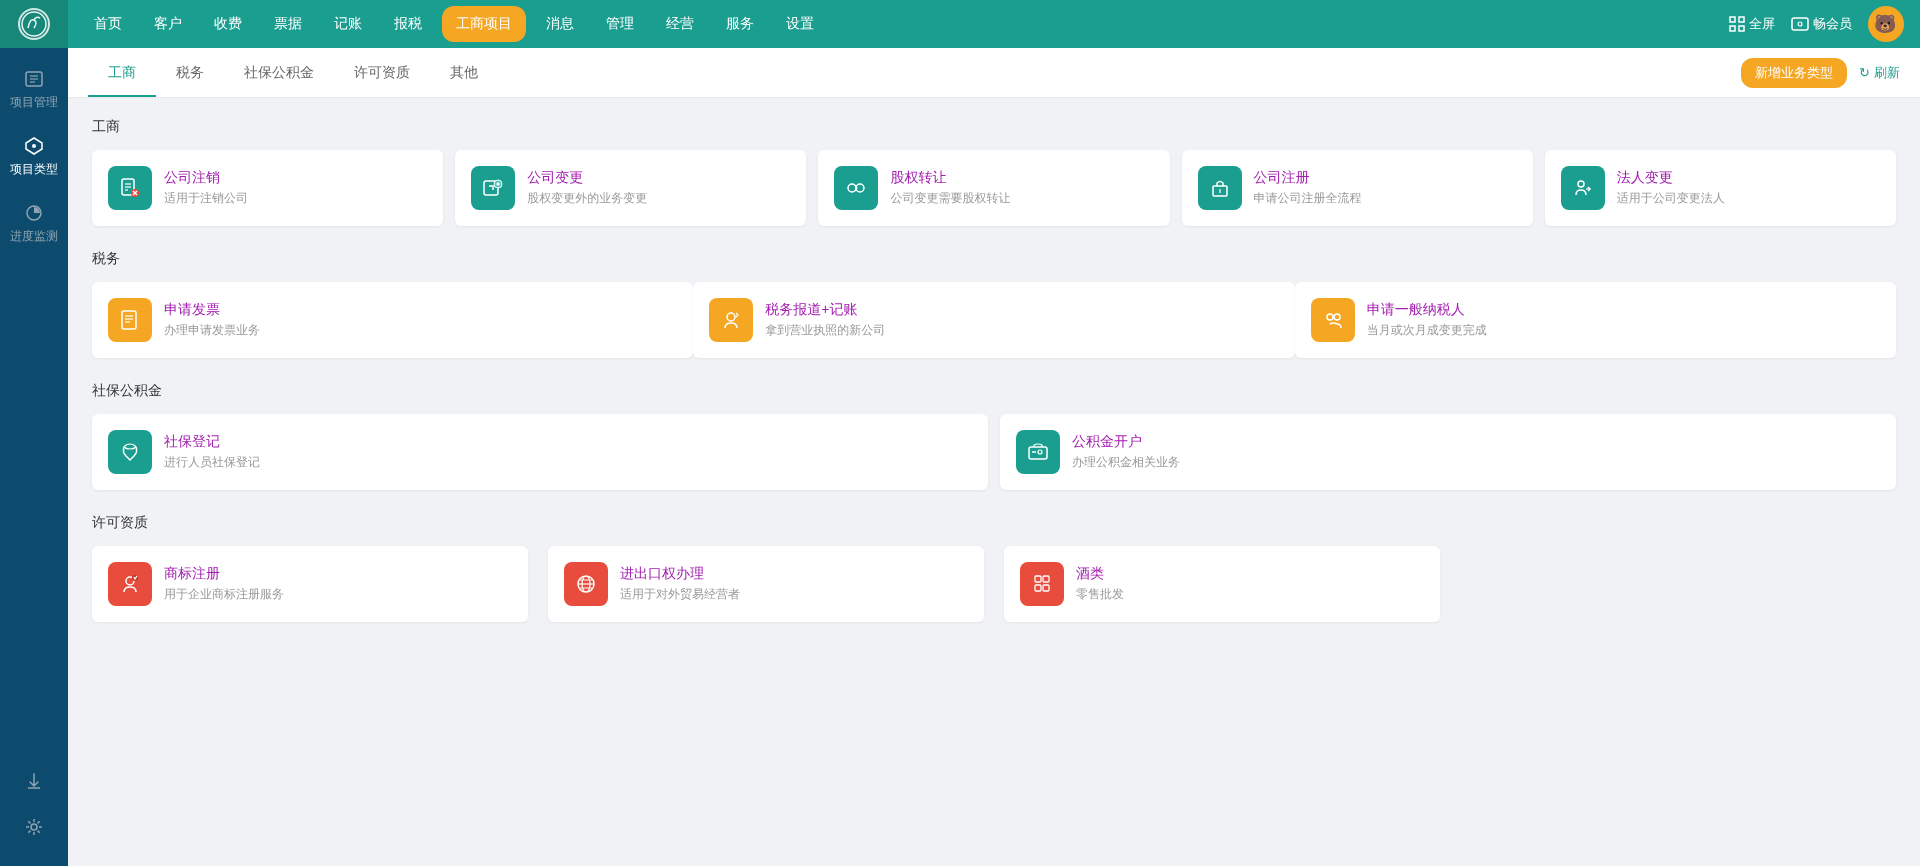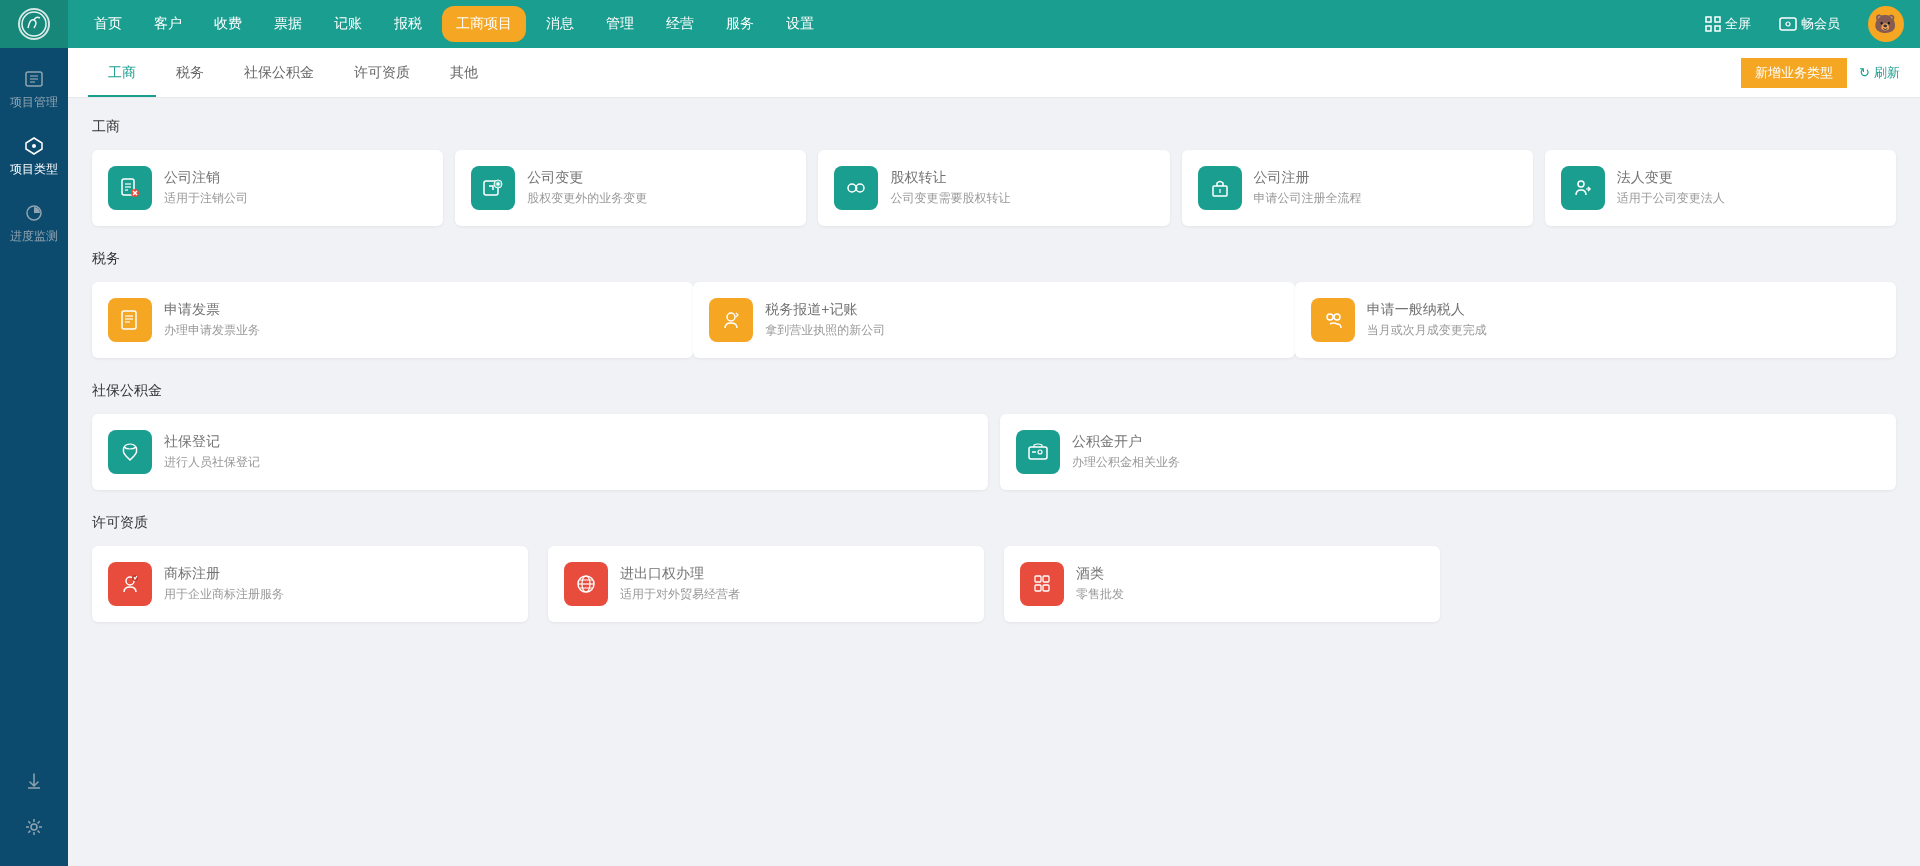--- a/index.html
+++ b/index.html
@@ -54,21 +54,21 @@
       background: #f5a623;
       border-radius: 12px;
       margin: 0 4px;
       height: 36px;
       padding: 0 14px;
     }
     .nav-right {
       display: flex;
       align-items: center;
       padding-right: 16px;
-      gap: 28px;
+      gap: 16px;
       color: white;
       font-size: 13px;
     }
     .nav-right-item {
       display: flex;
       align-items: center;
       gap: 4px;
       cursor: pointer;
       color: white;
     }
@@ -175,21 +175,21 @@
     .tab-actions {
       display: flex;
       align-items: center;
       gap: 12px;
     }
     .btn-add-type {
       background: #f5a623;
       color: white;
       border: none;
       padding: 6px 14px;
-      border-radius: 0;
+      border-radius: 12px;
       cursor: pointer;
       font-size: 13px;
     }
     .btn-refresh {
       color: #1a9e8f;
       cursor: pointer;
       font-size: 13px;
       display: flex;
       align-items: center;
       gap: 4px;
@@ -251,21 +251,21 @@
       width: 44px;
       height: 44px;
       border-radius: 8px;
       display: flex;
       align-items: center;
       justify-content: center;
       flex-shrink: 0;
       font-size: 20px;
     }
     .card-text { display: flex; flex-direction: column; gap: 3px; }
-    .card-title { font-size: 14px; color: #737373; font-weight: 500; }
+    .card-title { font-size: 14px; color: #a21caf; font-weight: 500; }
     .card-desc { font-size: 12px; color: #999; }
 
     
     .scroll-content::-webkit-scrollbar { width: 8px; }
     .scroll-content::-webkit-scrollbar-track { background: #f0f2f5; }
     .scroll-content::-webkit-scrollbar-thumb { background: #ccc; border-radius: 4px; }
 
     
     .bg-teal { background: #1a9e8f; }
     .bg-orange { background: #f5a623; }

